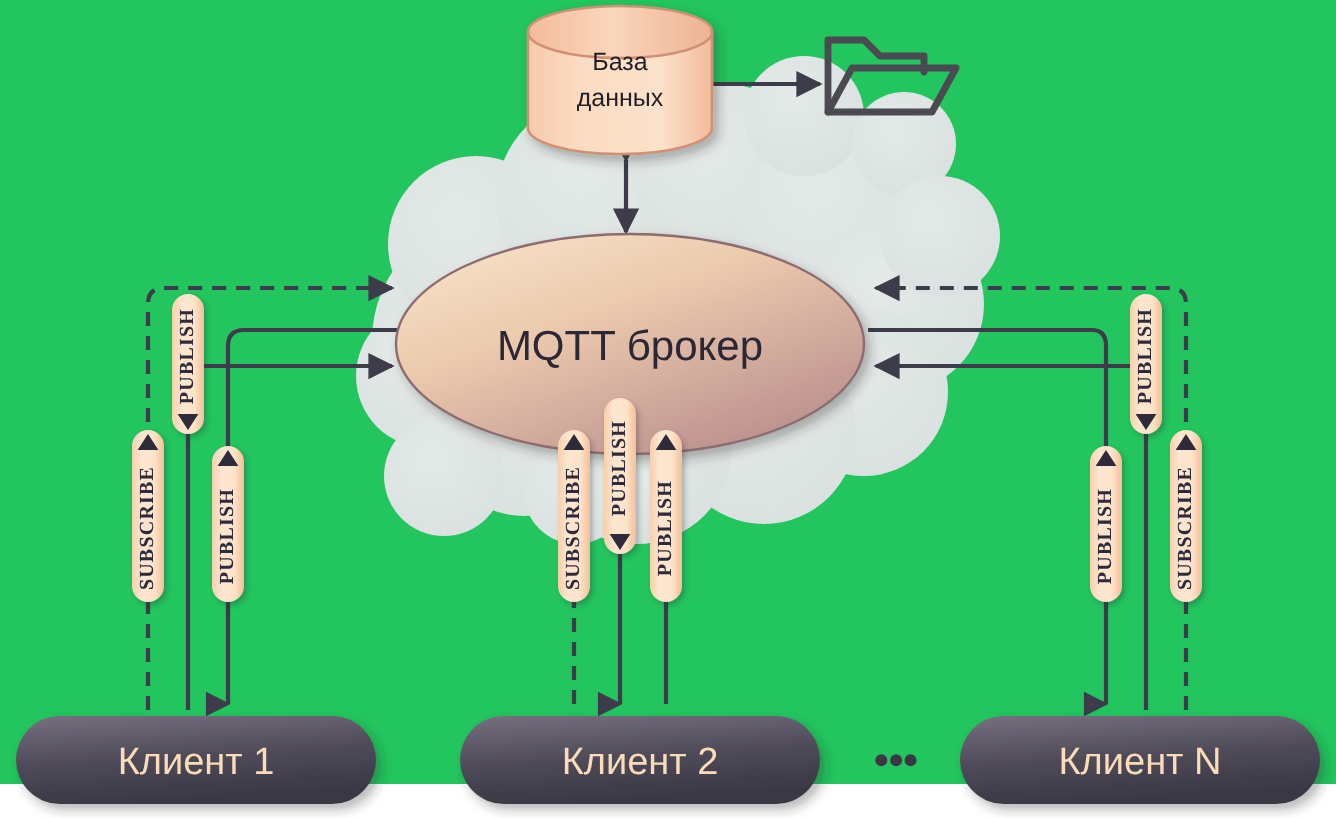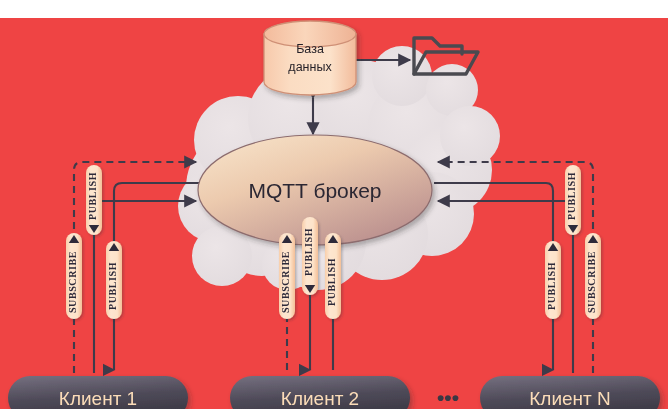--- a/index.html
+++ b/index.html
@@ -1,17 +1,17 @@
 <!DOCTYPE html>
 <html><head>
 <meta charset="utf-8">
 <style>
   html,body{margin:0;padding:0;background:#ffffff;}
   body{width:668px;height:409px;overflow:hidden;font-family:"Liberation Sans",sans-serif;}
-  #stage{position:relative;width:668px;height:392px;background:#ef4444;margin-top:18px;}
+  #stage{position:relative;width:668px;height:392px;background:#22c55e;}
   #stage svg{position:absolute;left:0;top:0;width:668px;height:409px;}
   .nosel{user-select:none;}
 </style>
 </head>
 <body>
 
 <div id="stage">
 <svg viewBox="0 0 668 409" xmlns="http://www.w3.org/2000/svg">
   <defs>
     <linearGradient id="gBroker" x1="0.15" y1="0" x2="0.9" y2="1">

